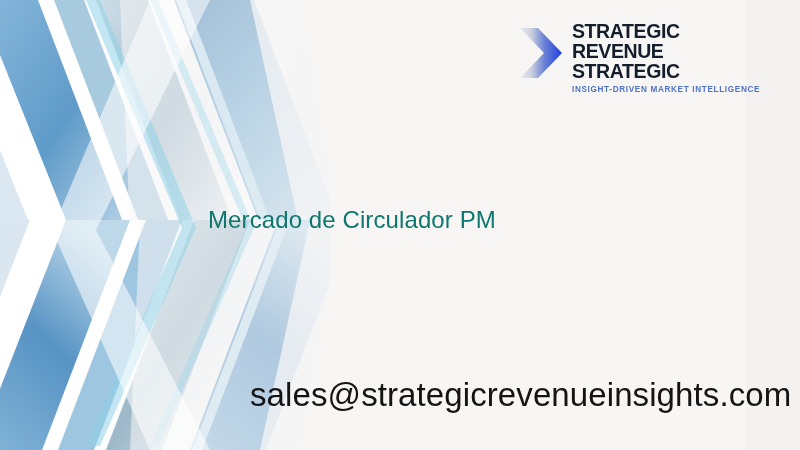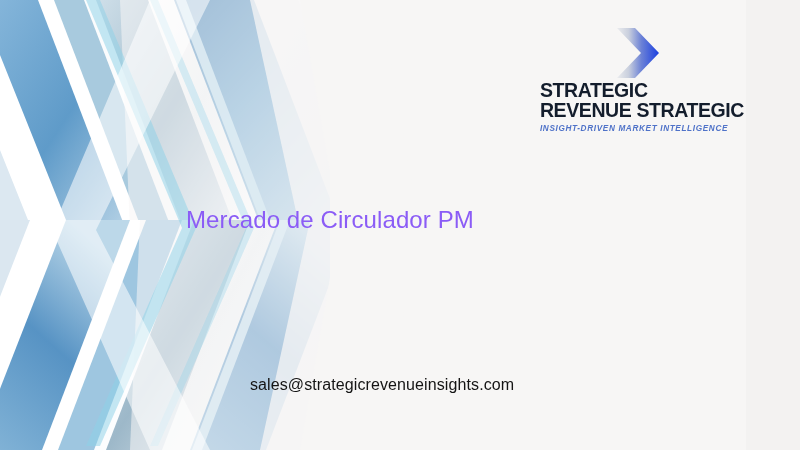--- a/index.html
+++ b/index.html
@@ -23,22 +23,20 @@
     height: 450px;
   }
   
   #logo-block {
     position: absolute;
     left: 518px;
     top: 26px;
     width: 240px;
     height: 62px;
     display: flex;
-    align-items: center;
-    flex-direction: column;
   }
   #logo-mark {
     width: 46px;
     height: 54px;
     flex: 0 0 auto;
   }
   #logo-text {
     margin-left: 8px;
     display: flex;
     flex-direction: column;
@@ -53,37 +51,36 @@
     letter-spacing: -0.4px;
   }
   #logo-tagline {
     margin-top: 4px;
     font-family: "Liberation Sans", sans-serif;
     font-size: 8.2px;
     font-weight: bold;
     letter-spacing: 0.65px;
     color: #4f72c8;
     white-space: nowrap;
-    font-style: italic;
   }
   
   #report-title {
     position: absolute;
-    left: 186px;
+    left: 208px;
     top: 206px;
     font-size: 24px;
-    color: #8b5cf6;
+    color: #0f766e;
     letter-spacing: 0.1px;
     white-space: nowrap;
   }
   #contact-email {
     position: absolute;
     left: 250px;
     top: 376px;
-    font-size: 16px;
+    font-size: 33px;
     color: #141414;
     letter-spacing: 0.1px;
     white-space: nowrap;
   }
 </style>
 </head>
 <body>
 
 <div id="slide">
 

